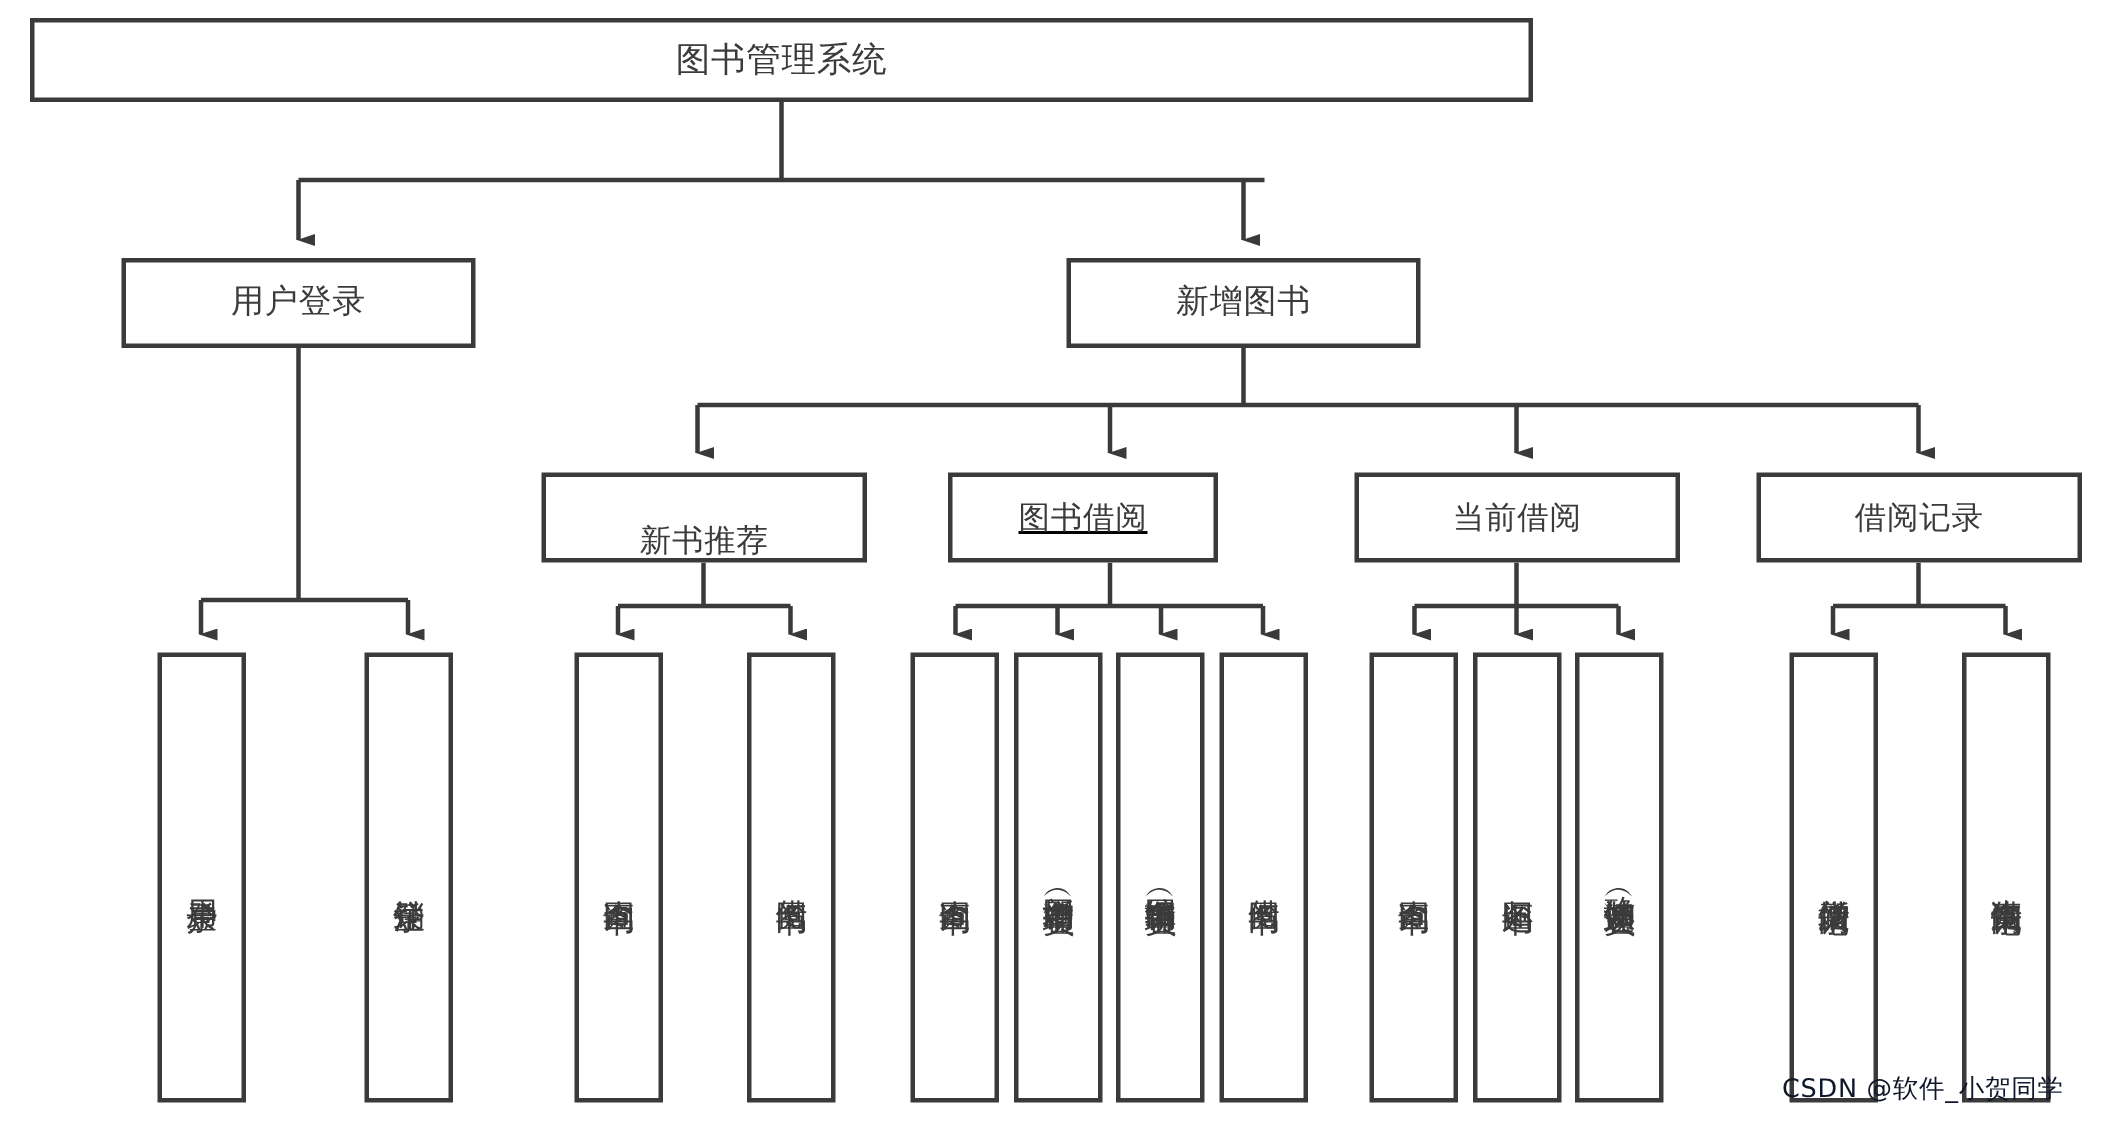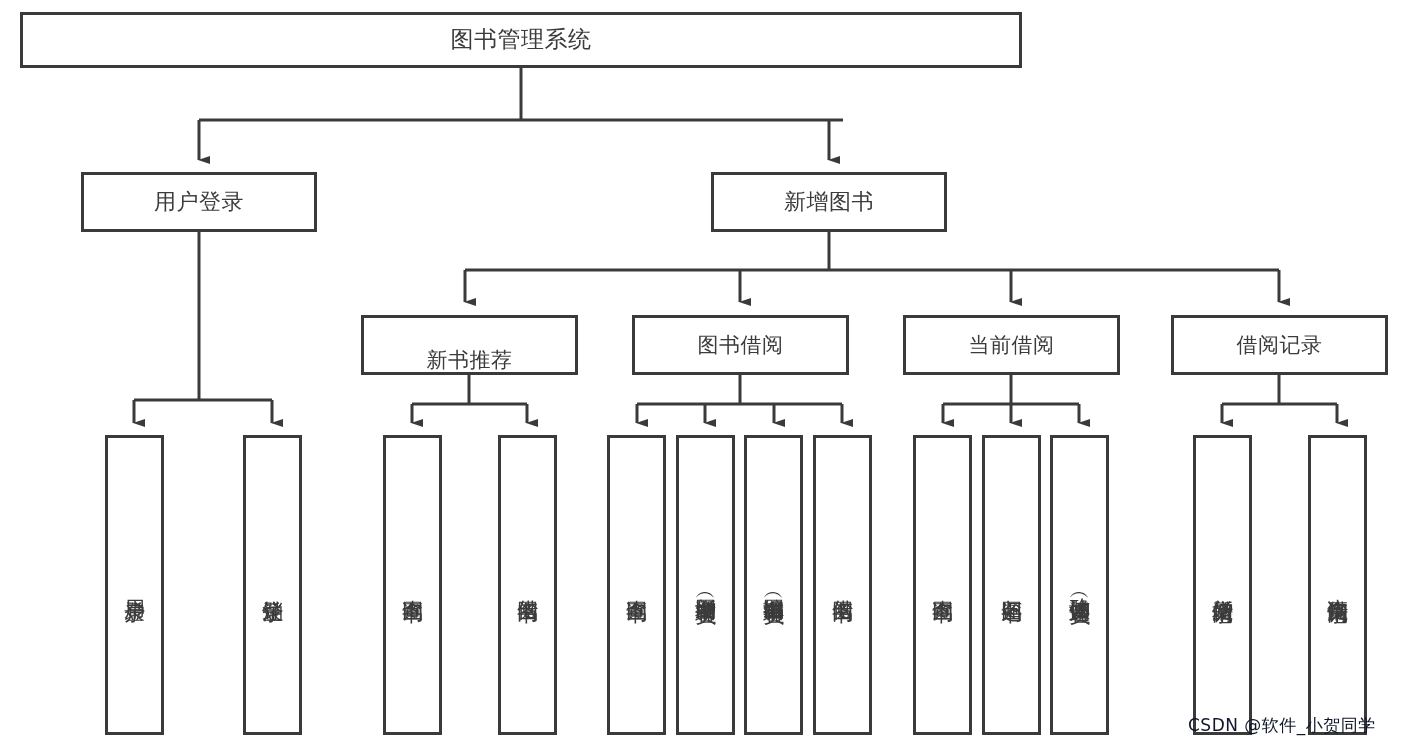--- a/index.html
+++ b/index.html
@@ -136,21 +136,21 @@
   <div class="node level2" style="left:81px; top:172px; width:236px; height:60px;">
     <span class="label">用户登录</span>
   </div>
   <div class="node level2" style="left:711px; top:172px; width:236px; height:60px;">
     <span class="label">新增图书</span>
   </div>
 
   <div class="node level3" style="left:361px; top:315px; width:217px; height:60px;align-items:flex-end;">
     <span class="label">新书推荐</span>
   </div>
-  <div class="node level3" style="left:632px; top:315px; width:217px; height:60px;">
+  <div class="node level3" style="left:632px; top:315px; width:180px; height:60px;text-decoration:underline;">
     <span class="label">图书借阅</span>
   </div>
   <div class="node level3" style="left:903px; top:315px; width:217px; height:60px;">
     <span class="label">当前借阅</span>
   </div>
   <div class="node level3" style="left:1171px; top:315px; width:217px; height:60px;">
     <span class="label">借阅记录</span>
   </div>
 
   <div class="node leaf" style="left:105px; top:435px; width:59px; height:300px;">

